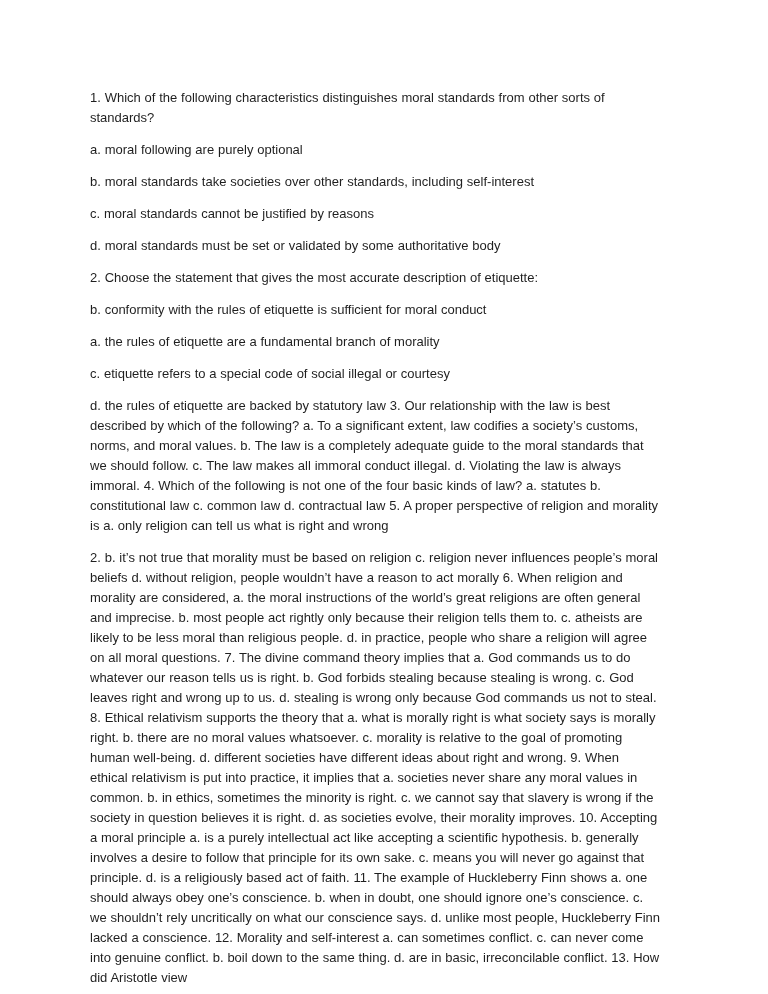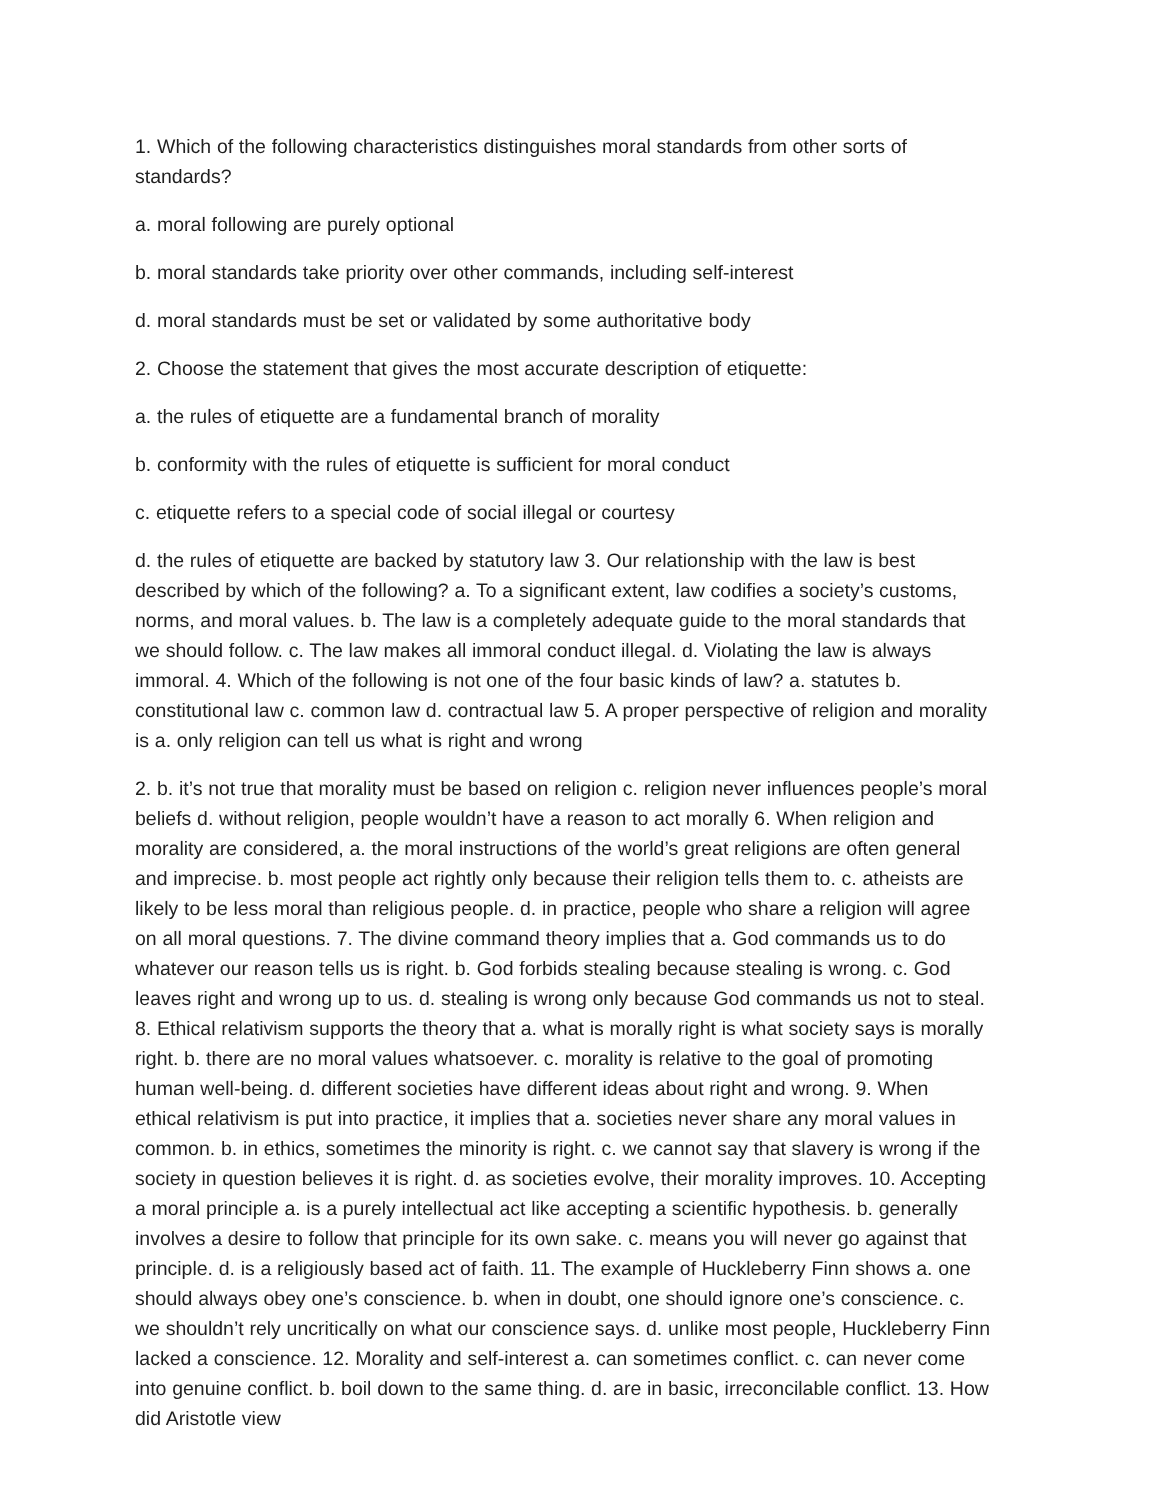--- a/index.html
+++ b/index.html
@@ -24,21 +24,22 @@
     text-align: left;
     word-spacing: 0.2px;
   }
 </style>
 </head>
 <body>
 
 <div class="page">
   <p class="para">1. Which of the following characteristics distinguishes moral standards from other sorts of standards?</p>
   <p class="para">a. moral following are purely optional</p>
-  <p class="para">b. moral standards take priority over other commands, including self-interest</p>
+  <p class="para">b. moral standards take societies over other standards, including self-interest</p>
+  <p class="para">c. moral standards cannot be justified by reasons</p>
   <p class="para">d. moral standards must be set or validated by some authoritative body</p>
   <p class="para">2. Choose the statement that gives the most accurate description of etiquette:</p>
+  <p class="para">b. conformity with the rules of etiquette is sufficient for moral conduct</p>
   <p class="para">a. the rules of etiquette are a fundamental branch of morality</p>
-  <p class="para">b. conformity with the rules of etiquette is sufficient for moral conduct</p>
   <p class="para">c. etiquette refers to a special code of social illegal or courtesy</p>
   <p class="para">d. the rules of etiquette are backed by statutory law 3. Our relationship with the law is best described by which of the following? a. To a significant extent, law codifies a society’s customs, norms, and moral values. b. The law is a completely adequate guide to the moral standards that we should follow. c. The law makes all immoral conduct illegal. d. Violating the law is always immoral. 4. Which of the following is not one of the four basic kinds of law? a. statutes b. constitutional law c. common law d. contractual law 5. A proper perspective of religion and morality is a. only religion can tell us what is right and wrong</p>
   <p class="para">2. b. it’s not true that morality must be based on religion c. religion never influences people’s moral beliefs d. without religion, people wouldn’t have a reason to act morally 6. When religion and morality are considered, a. the moral instructions of the world’s great religions are often general and imprecise. b. most people act rightly only because their religion tells them to. c. atheists are likely to be less moral than religious people. d. in practice, people who share a religion will agree on all moral questions. 7. The divine command theory implies that a. God commands us to do whatever our reason tells us is right. b. God forbids stealing because stealing is wrong. c. God leaves right and wrong up to us. d. stealing is wrong only because God commands us not to steal. 8. Ethical relativism supports the theory that a. what is morally right is what society says is morally right. b. there are no moral values whatsoever. c. morality is relative to the goal of promoting human well-being. d. different societies have different ideas about right and wrong. 9. When ethical relativism is put into practice, it implies that a. societies never share any moral values in common. b. in ethics, sometimes the minority is right. c. we cannot say that slavery is wrong if the society in question believes it is right. d. as societies evolve, their morality improves. 10. Accepting a moral principle a. is a purely intellectual act like accepting a scientific hypothesis. b. generally involves a desire to follow that principle for its own sake. c. means you will never go against that principle. d. is a religiously based act of faith. 11. The example of Huckleberry Finn shows a. one should always obey one’s conscience. b. when in doubt, one should ignore one’s conscience. c. we shouldn’t rely uncritically on what our conscience says. d. unlike most people, Huckleberry Finn lacked a conscience. 12. Morality and self-interest a. can sometimes conflict. c. can never come into genuine conflict. b. boil down to the same thing. d. are in basic, irreconcilable conflict. 13. How did Aristotle view</p>
 </div>
 
 </body></html>

